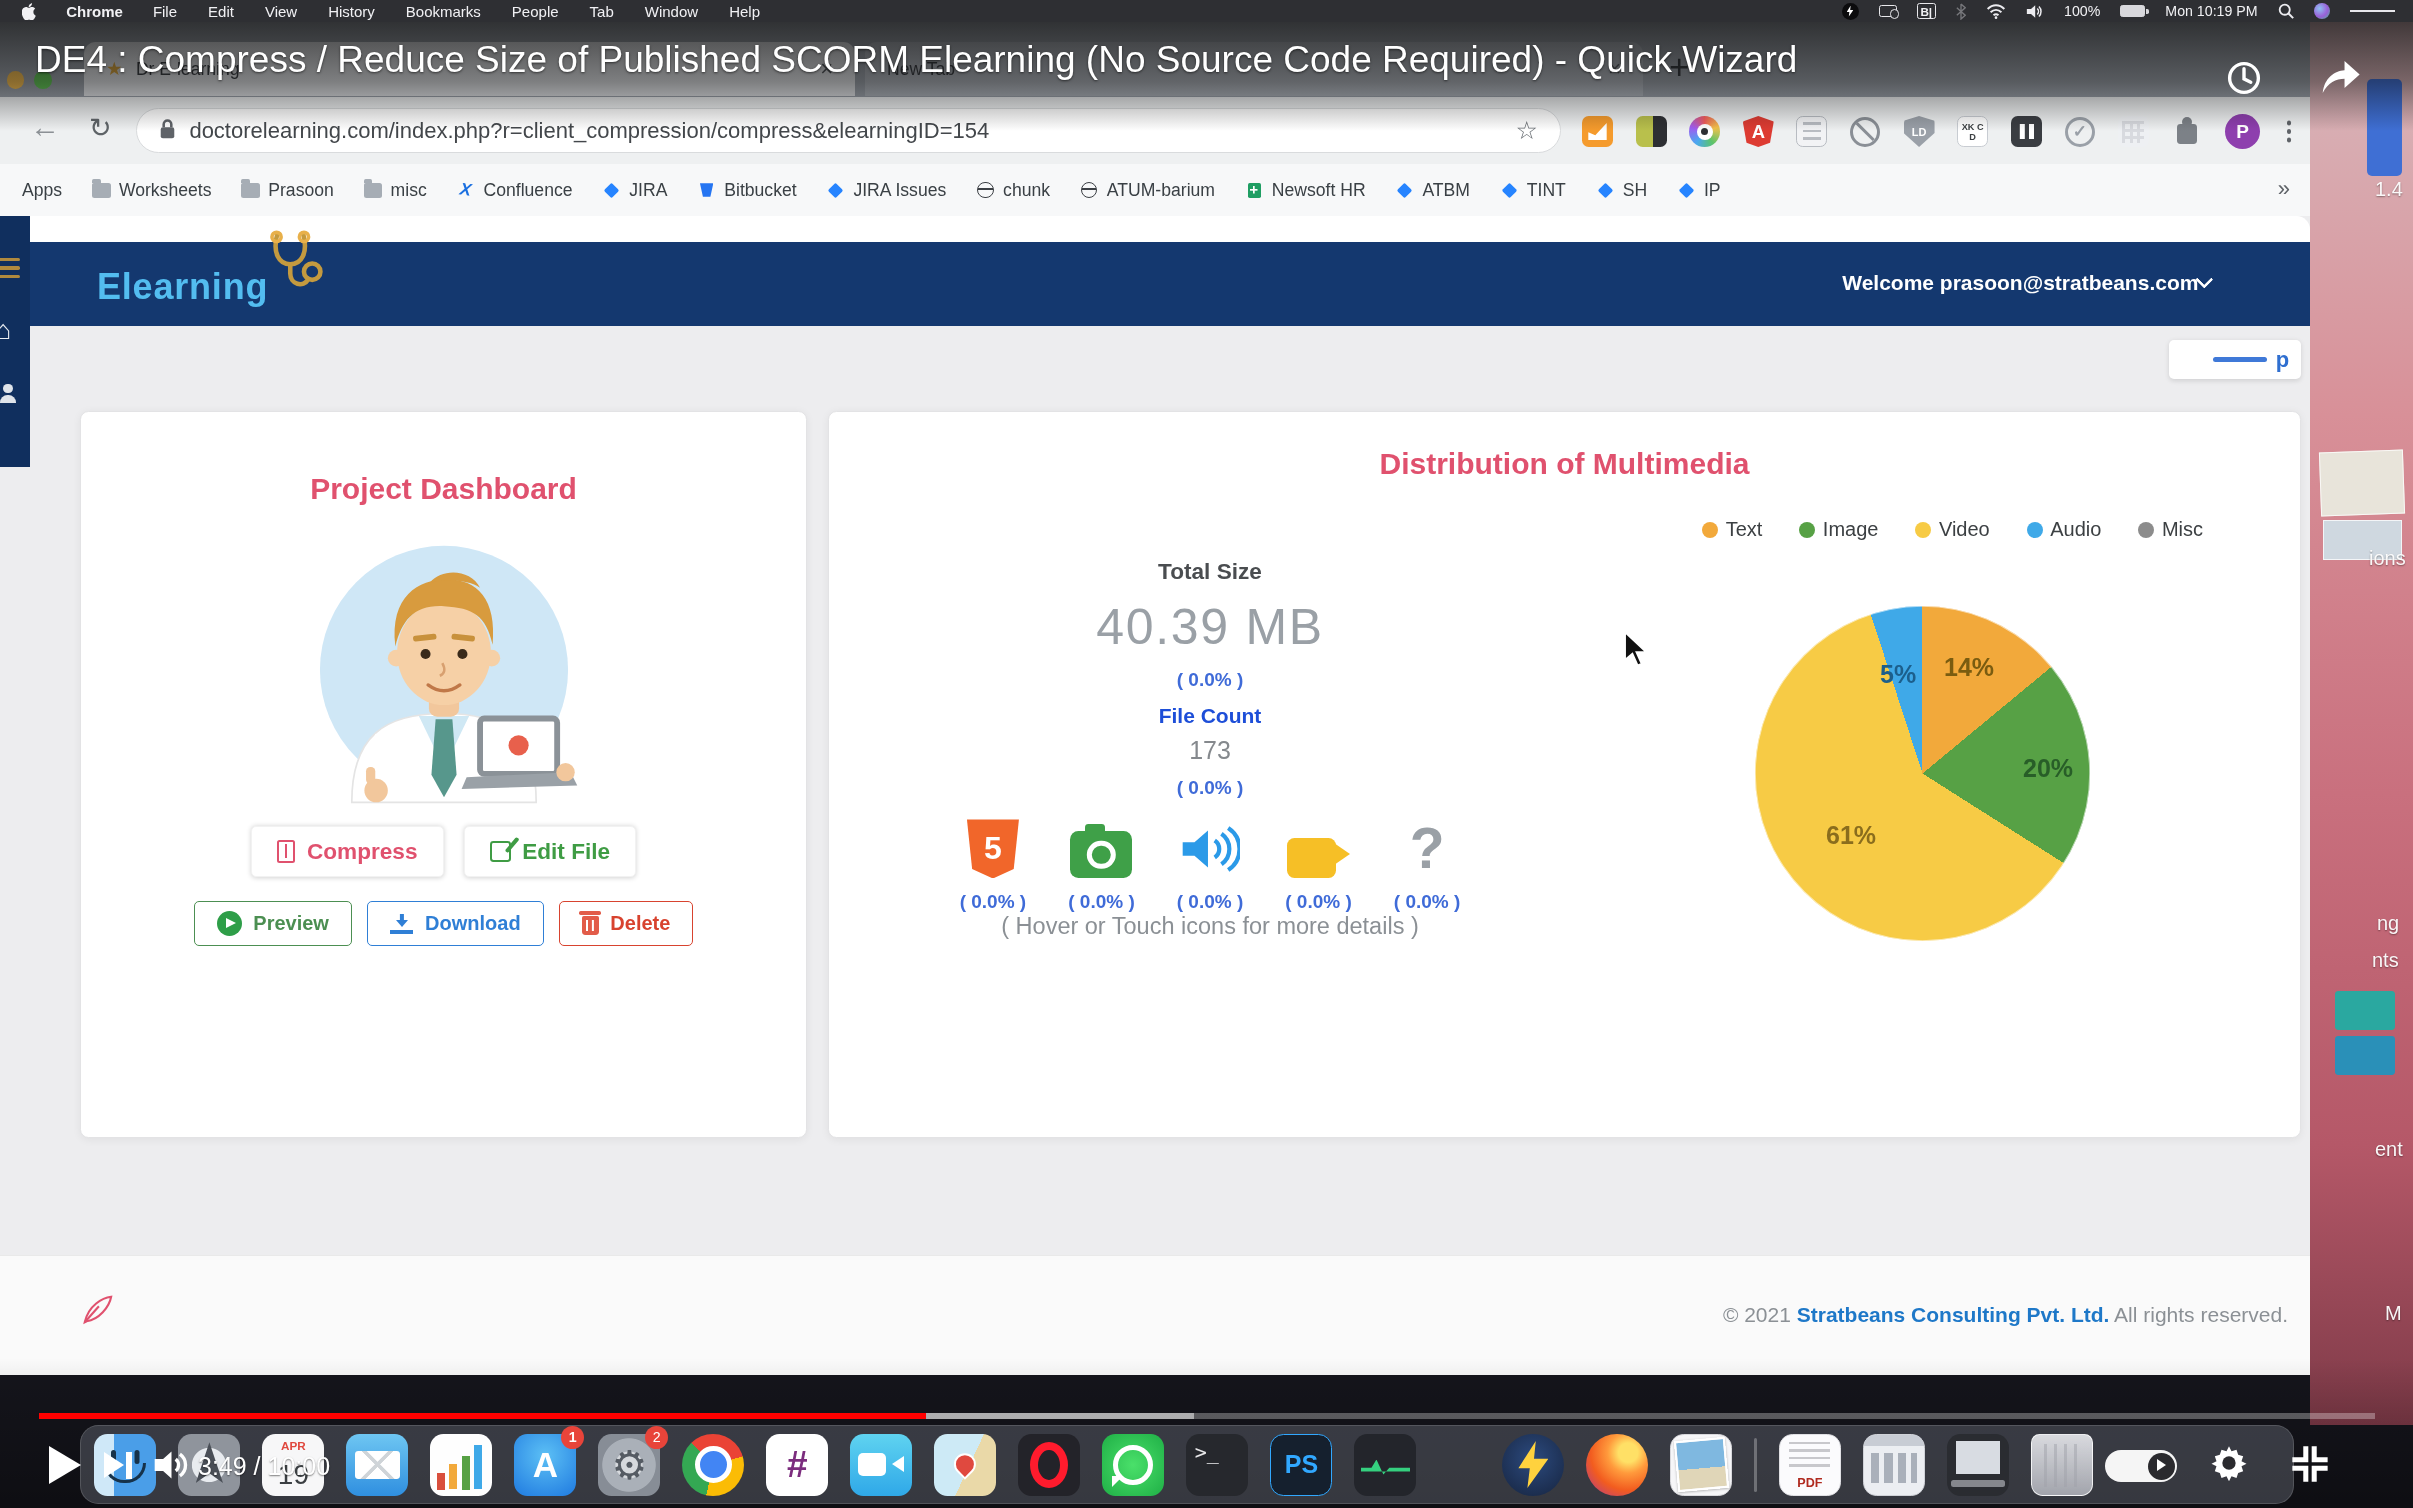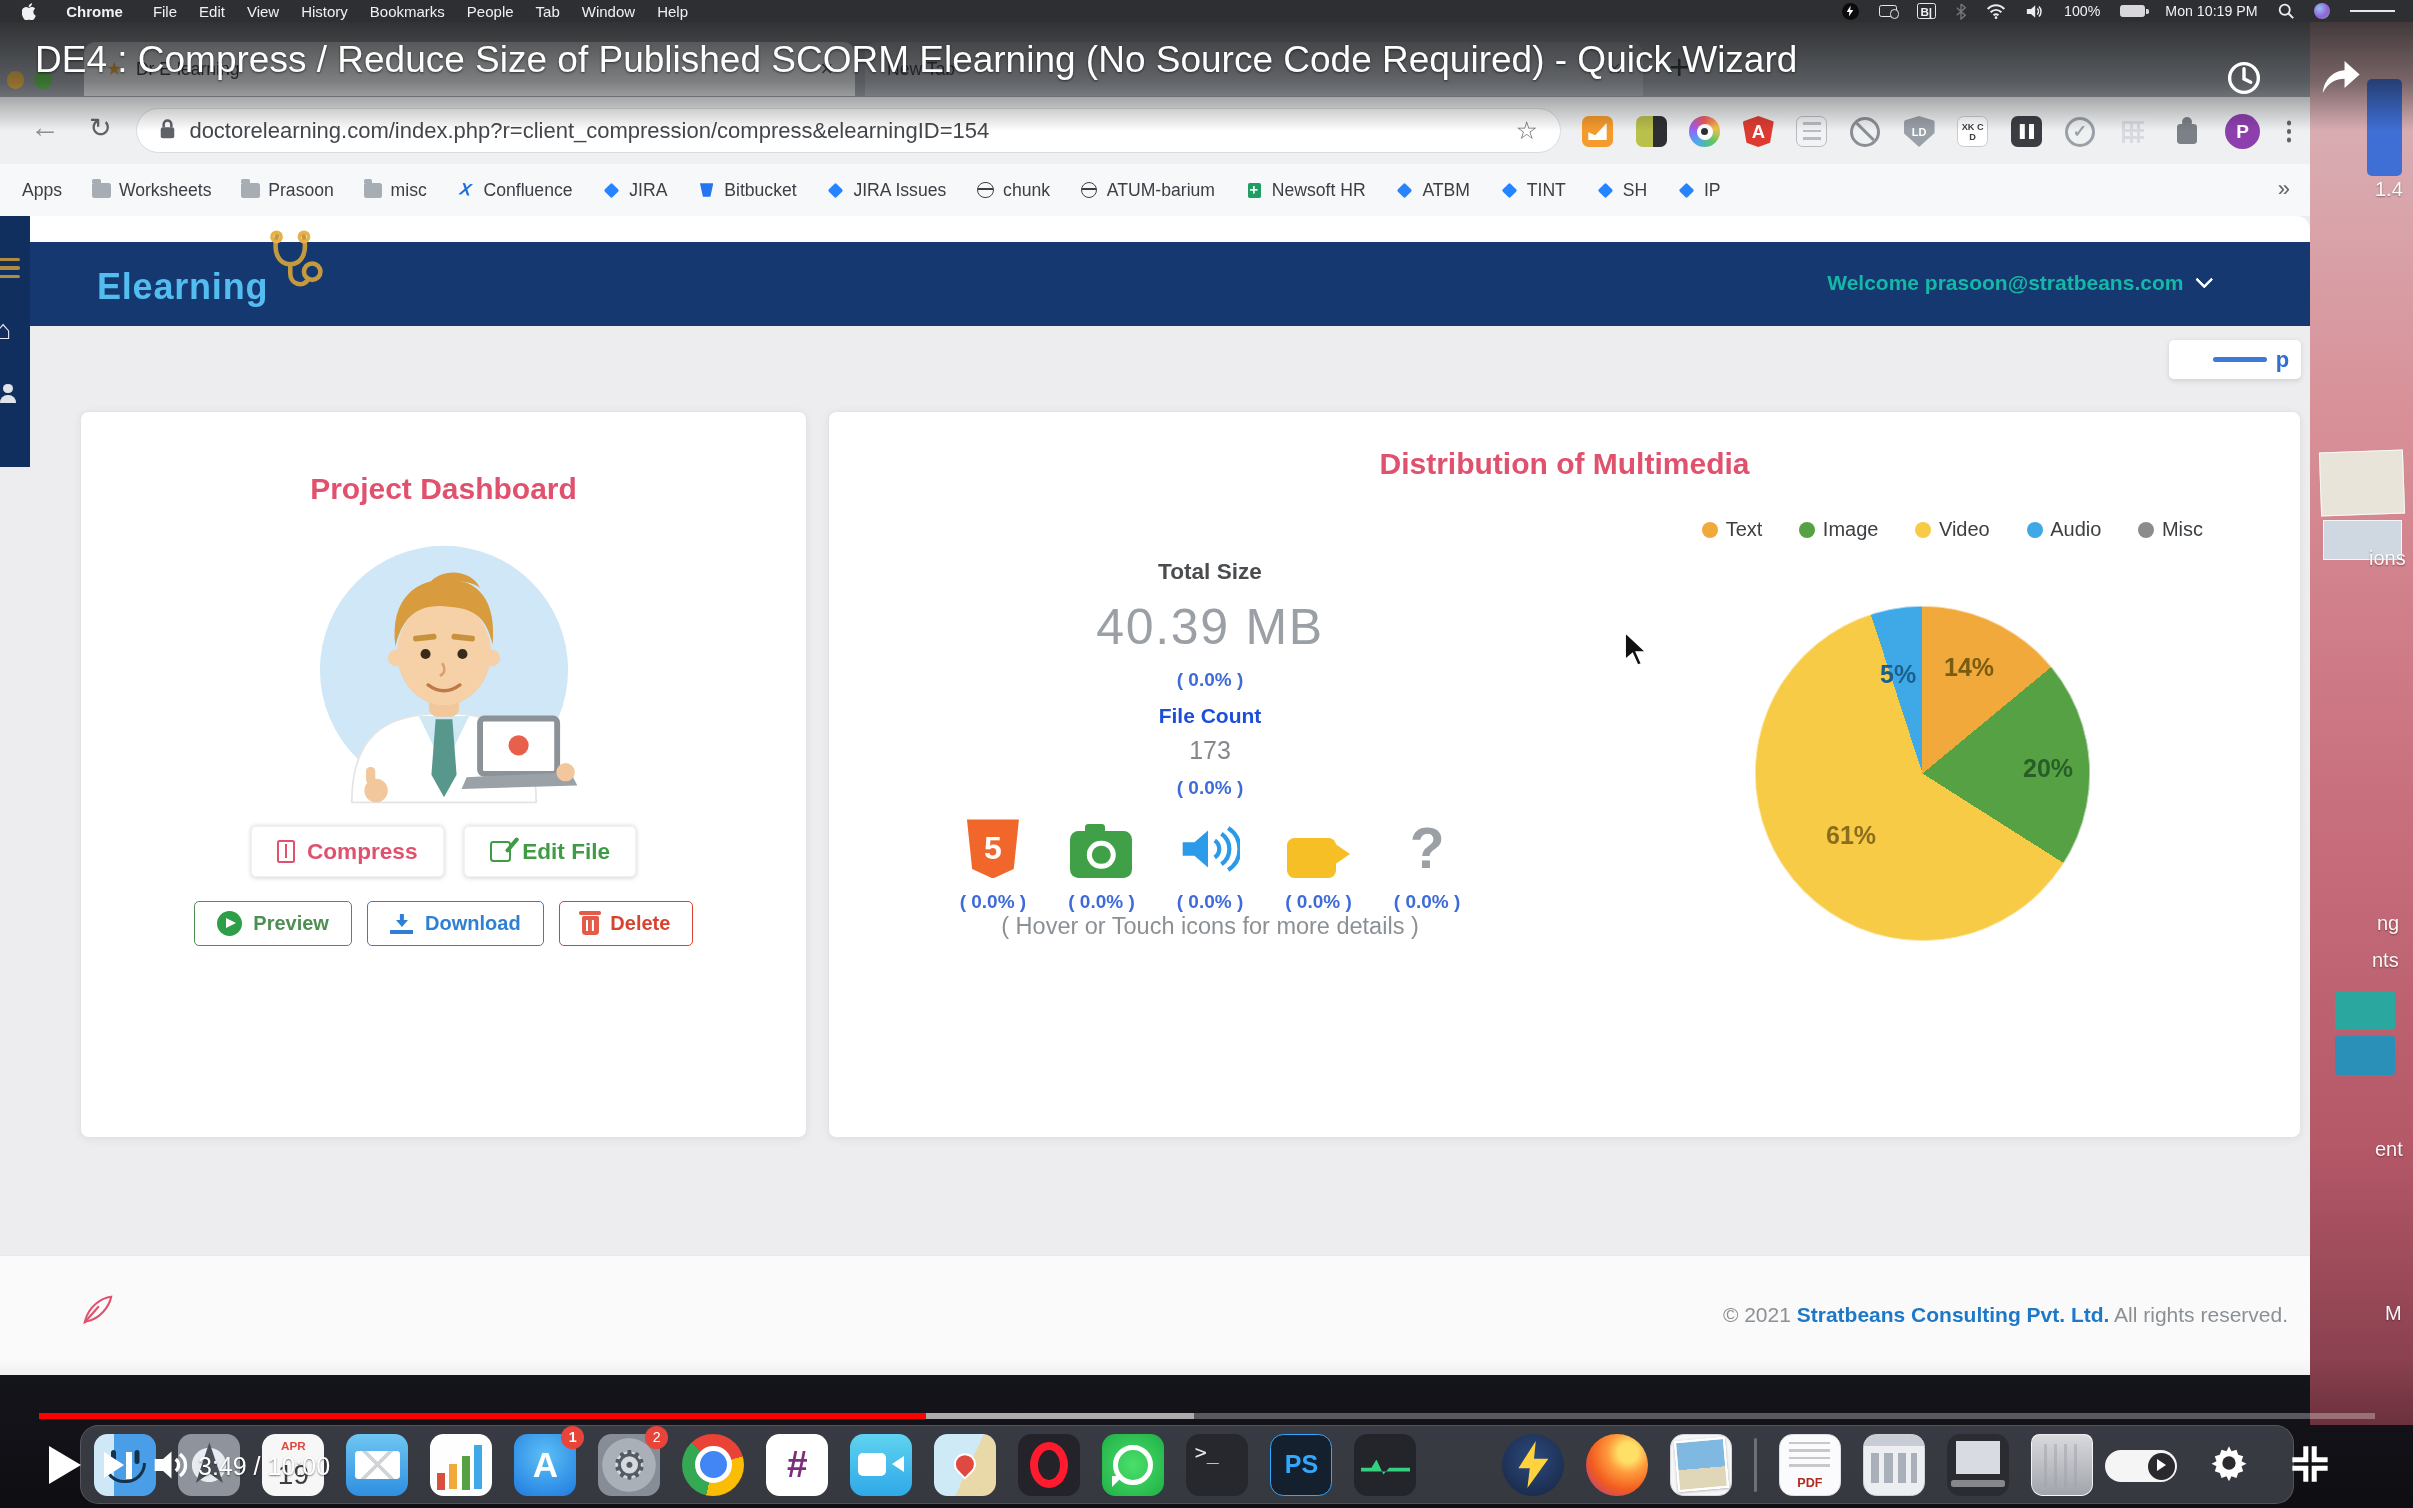--- a/index.html
+++ b/index.html
@@ -101,21 +101,21 @@
      background-image:linear-gradient(#fff,#fff),linear-gradient(#fff,#fff);background-size:7.5px 1.7px,1.7px 7.5px;
      background-position:center;background-repeat:no-repeat;}
   #bmoverflow{position:absolute;right:20px;top:11.7px;font-size:22px;color:#5f6368;}
 
   
   #pagearea{position:absolute;left:0;top:194px;width:100%;height:1159px;background:#ededef;overflow:hidden;}
   #pagetopwhite{position:absolute;left:0;top:0;width:100%;height:26px;background:#fff;border-radius:13.4px 13.4px 0 0;}
   #pageheader{position:absolute;left:0;top:26px;width:100%;height:84px;background:#14386f;}
   #logo{position:absolute;left:97px;top:23.5px;font-size:36px;font-weight:bold;color:#53bdf0;letter-spacing:0.8px;}
   #steth{position:absolute;left:261px;top:-13.4px;}
-  #welcome{position:absolute;right:99px;top:28.5px;display:flex;align-items:center;gap:15px;color:#14b8a6;font-size:21px;font-weight:bold;}
+  #welcome{position:absolute;right:99px;top:28.5px;display:flex;align-items:center;gap:0;color:#ffffff;font-size:21px;font-weight:bold;}
   .chev{width:12.6px;height:12.6px;border-right:3.4px solid #fff;border-bottom:3.4px solid #fff;transform:rotate(45deg);margin-top:-6.7px;border-radius:1.7px;}
   #sidebar{position:absolute;left:0;top:0;width:30px;height:251px;background:#102f5e;z-index:5;}
   #burger{position:absolute;left:-5px;top:37px;}
   #burger div{width:25px;height:3.4px;background:#b08a3e;margin:5px 0;border-radius:1.7px;}
   #sb-home{position:absolute;left:-5px;top:99px;color:#e8ecf2;font-size:27px;}
   #sb-person{position:absolute;left:0;top:168px;width:20px;height:20px;}
   #sb-person::before{content:"";position:absolute;left:3.4px;top:0;width:9.2px;height:9.2px;border-radius:50%;background:#dfe4ea;}
   #sb-person::after{content:"";position:absolute;left:0;top:11px;width:16px;height:8.4px;border-radius:7.5px 7.5px 0 0;background:#dfe4ea;}
   #partialcard{position:absolute;left:2169px;top:124px;width:132px;height:39px;background:#fff;border-radius:5px;
      box-shadow:0 1.7px 5px rgba(0,0,0,.12);display:flex;align-items:center;justify-content:flex-end;padding-right:11.7px;gap:8.4px;}
@@ -299,21 +299,21 @@
 <div id="root">
 
   <div id="menubar">
     <div class="mleft">
       <span class="mb-ic">
         <svg width="14.2" height="17" viewBox="0 0 17 20">
             <path fill="#f1f1f4" d="M13.6 10.6c0-2.6 2.1-3.8 2.2-3.9-1.2-1.8-3.1-2-3.7-2-1.6-.2-3.1.9-3.9.9-.8 0-2-.9-3.4-.9C3.1 4.8 1.4 5.8.5 7.4c-1.9 3.2-.5 8 1.3 10.6.9 1.3 1.9 2.7 3.3 2.7 1.3-.1 1.8-.9 3.4-.9s2 .9 3.4.8c1.4 0 2.3-1.3 3.2-2.6 1-1.5 1.4-2.9 1.4-3-.1 0-2.9-1.1-2.9-4.4zM11 3c.7-.9 1.2-2.1 1.1-3-1 0-2.3.7-3 1.6-.7.8-1.3 2-1.1 3.1 1.1.1 2.3-.6 3-1.7z"></path>
           </svg>
       </span>
       <span class="appname">Chrome</span>
-      <span style="display:flex;gap:22px;">
+      <span style="display:flex;gap:31px;">
 
       <span>File</span>
           <span>Edit</span>
           <span>View</span>
           <span>History</span>
           <span>Bookmarks</span>
           <span>People</span>
           <span>Tab</span>
           <span>Window</span>
           <span>Help</span>

